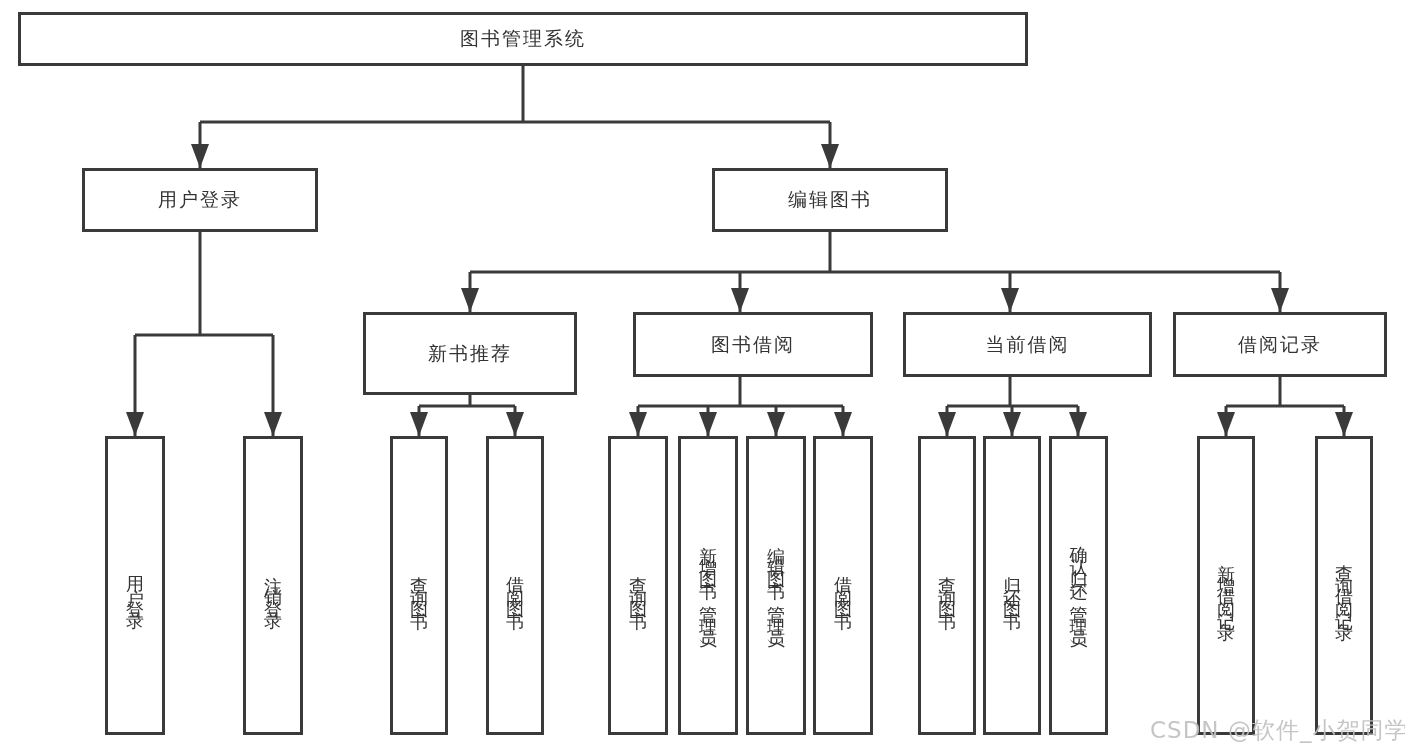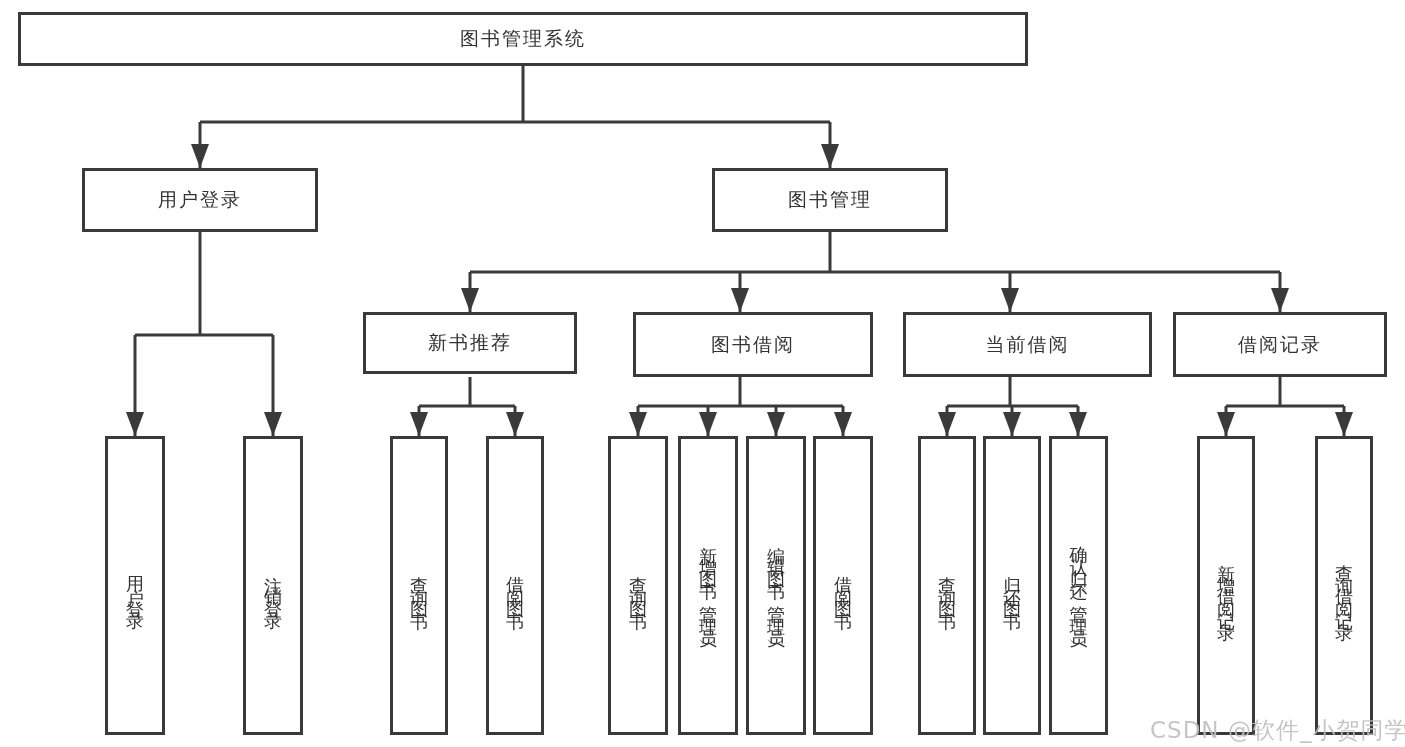--- a/index.html
+++ b/index.html
@@ -95,23 +95,23 @@
       <polygon points="1003,412 1021,412 1012,436"></polygon>
       <polygon points="1069,412 1087,412 1078,436"></polygon>
       <polygon points="1217,412 1235,412 1226,436"></polygon>
       <polygon points="1335,412 1353,412 1344,436"></polygon>
     </g>
   </svg>
 
   <div class="box" style="left:18px; top:12px; width:1010px; height:54px;">图书管理系统</div>
 
   <div class="box" style="left:82px; top:168px; width:236px; height:64px;">用户登录</div>
-  <div class="box" style="left:712px; top:168px; width:236px; height:64px;">图书管理</div>
+  <div class="box" style="left:712px; top:168px; width:236px; height:64px;">编辑图书</div>
 
-  <div class="box" style="left:363px; top:312px; width:214px; height:62px;">新书推荐</div>
+  <div class="box" style="left:363px; top:312px; width:214px; height:83px;">新书推荐</div>
   <div class="box" style="left:633px; top:312px; width:240px; height:65px;">图书借阅</div>
   <div class="box" style="left:903px; top:312px; width:249px; height:65px;">当前借阅</div>
   <div class="box" style="left:1173px; top:312px; width:214px; height:65px;">借阅记录</div>
 
   <div class="vbox" style="left:105px; width:60px;">
     <span class="vtext">用户登录</span>
   </div>
   <div class="vbox" style="left:243px; width:60px;">
     <span class="vtext">注销登录</span>
   </div>

